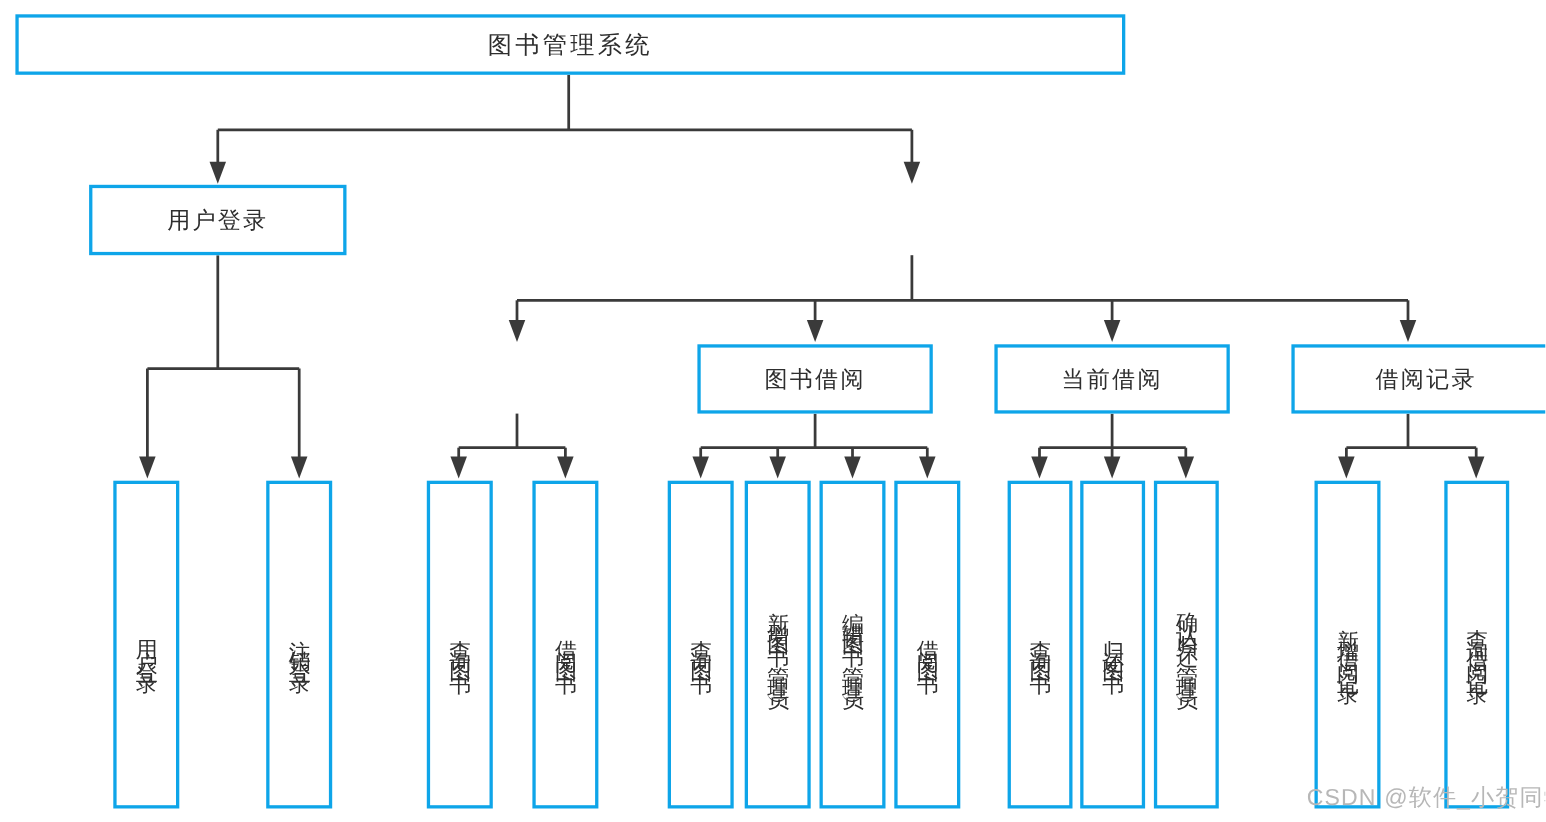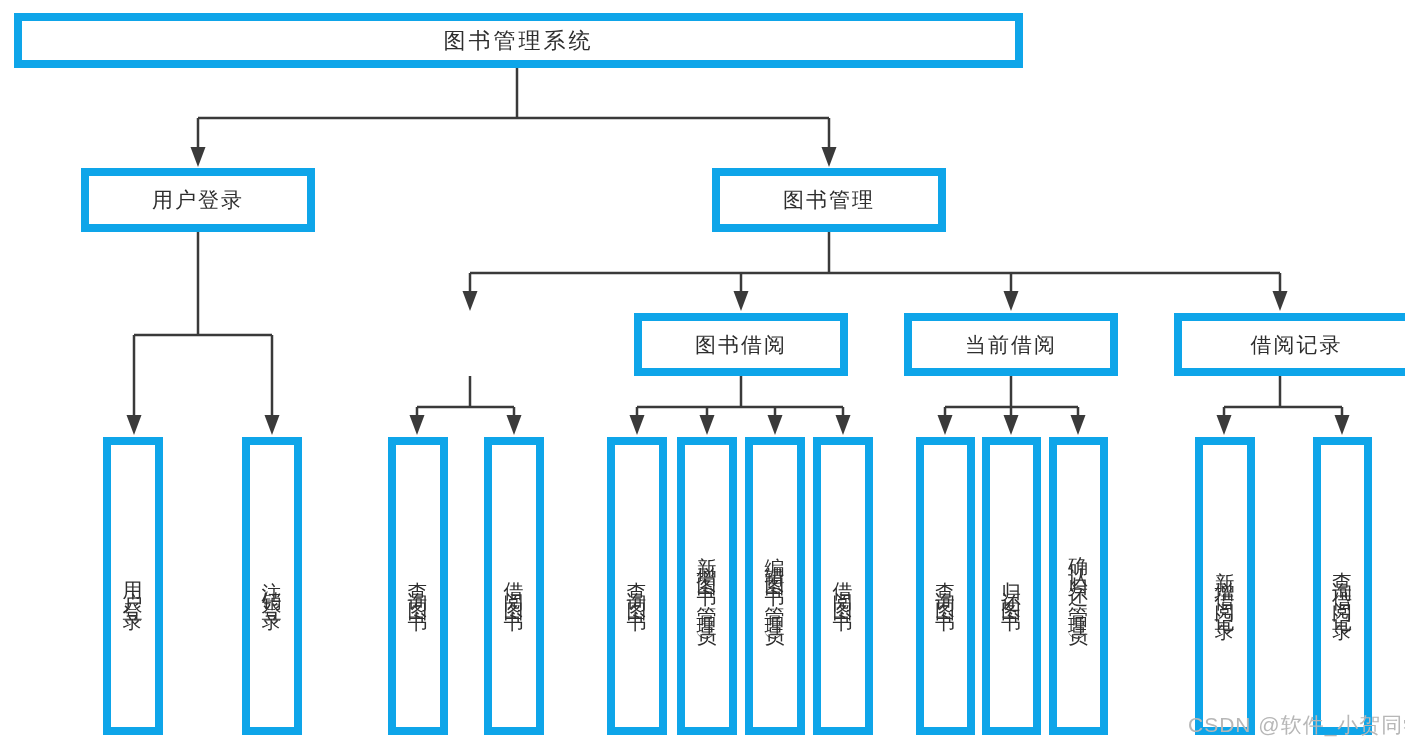--- a/index.html
+++ b/index.html
@@ -12,21 +12,21 @@
     overflow: hidden;
   }
   .connectors {
     position: absolute;
     left: 0; top: 0;
     width: 1405px; height: 747px;
   }
   .node {
     position: absolute;
     box-sizing: border-box;
-    border: 8px solid #0ea5e9;
+    border: 3px solid #0ea5e9;
     background: #ffffff;
     display: flex;
     align-items: center;
     justify-content: center;
     color: #2e2e2e;
   }
   .hlabel {
     font-size: 21px;
     letter-spacing: 2px;
     white-space: nowrap;
@@ -129,23 +129,20 @@
     </g>
   </svg>
 
   <div class="node title" style="left:14px; top:13px; width:1009px; height:55px;">
     <span class="hlabel">图书管理系统</span>
   </div>
 
   <div class="node" style="left:81px; top:168px; width:234px; height:64px;">
     <span class="hlabel">用户登录</span>
   </div>
-  <div class="node" style="left:712px; top:168px; width:234px; height:64px;">
-    <span class="hlabel">图书管理</span>
-  </div>
 
   <div class="node" style="left:634px; top:313px; width:214px; height:63px;">
     <span class="hlabel">图书借阅</span>
   </div>
   <div class="node" style="left:904px; top:313px; width:214px; height:63px;">
     <span class="hlabel">当前借阅</span>
   </div>
   <div class="node" style="left:1174px; top:313px; width:245px; height:63px;">
     <span class="hlabel">借阅记录</span>
   </div>

